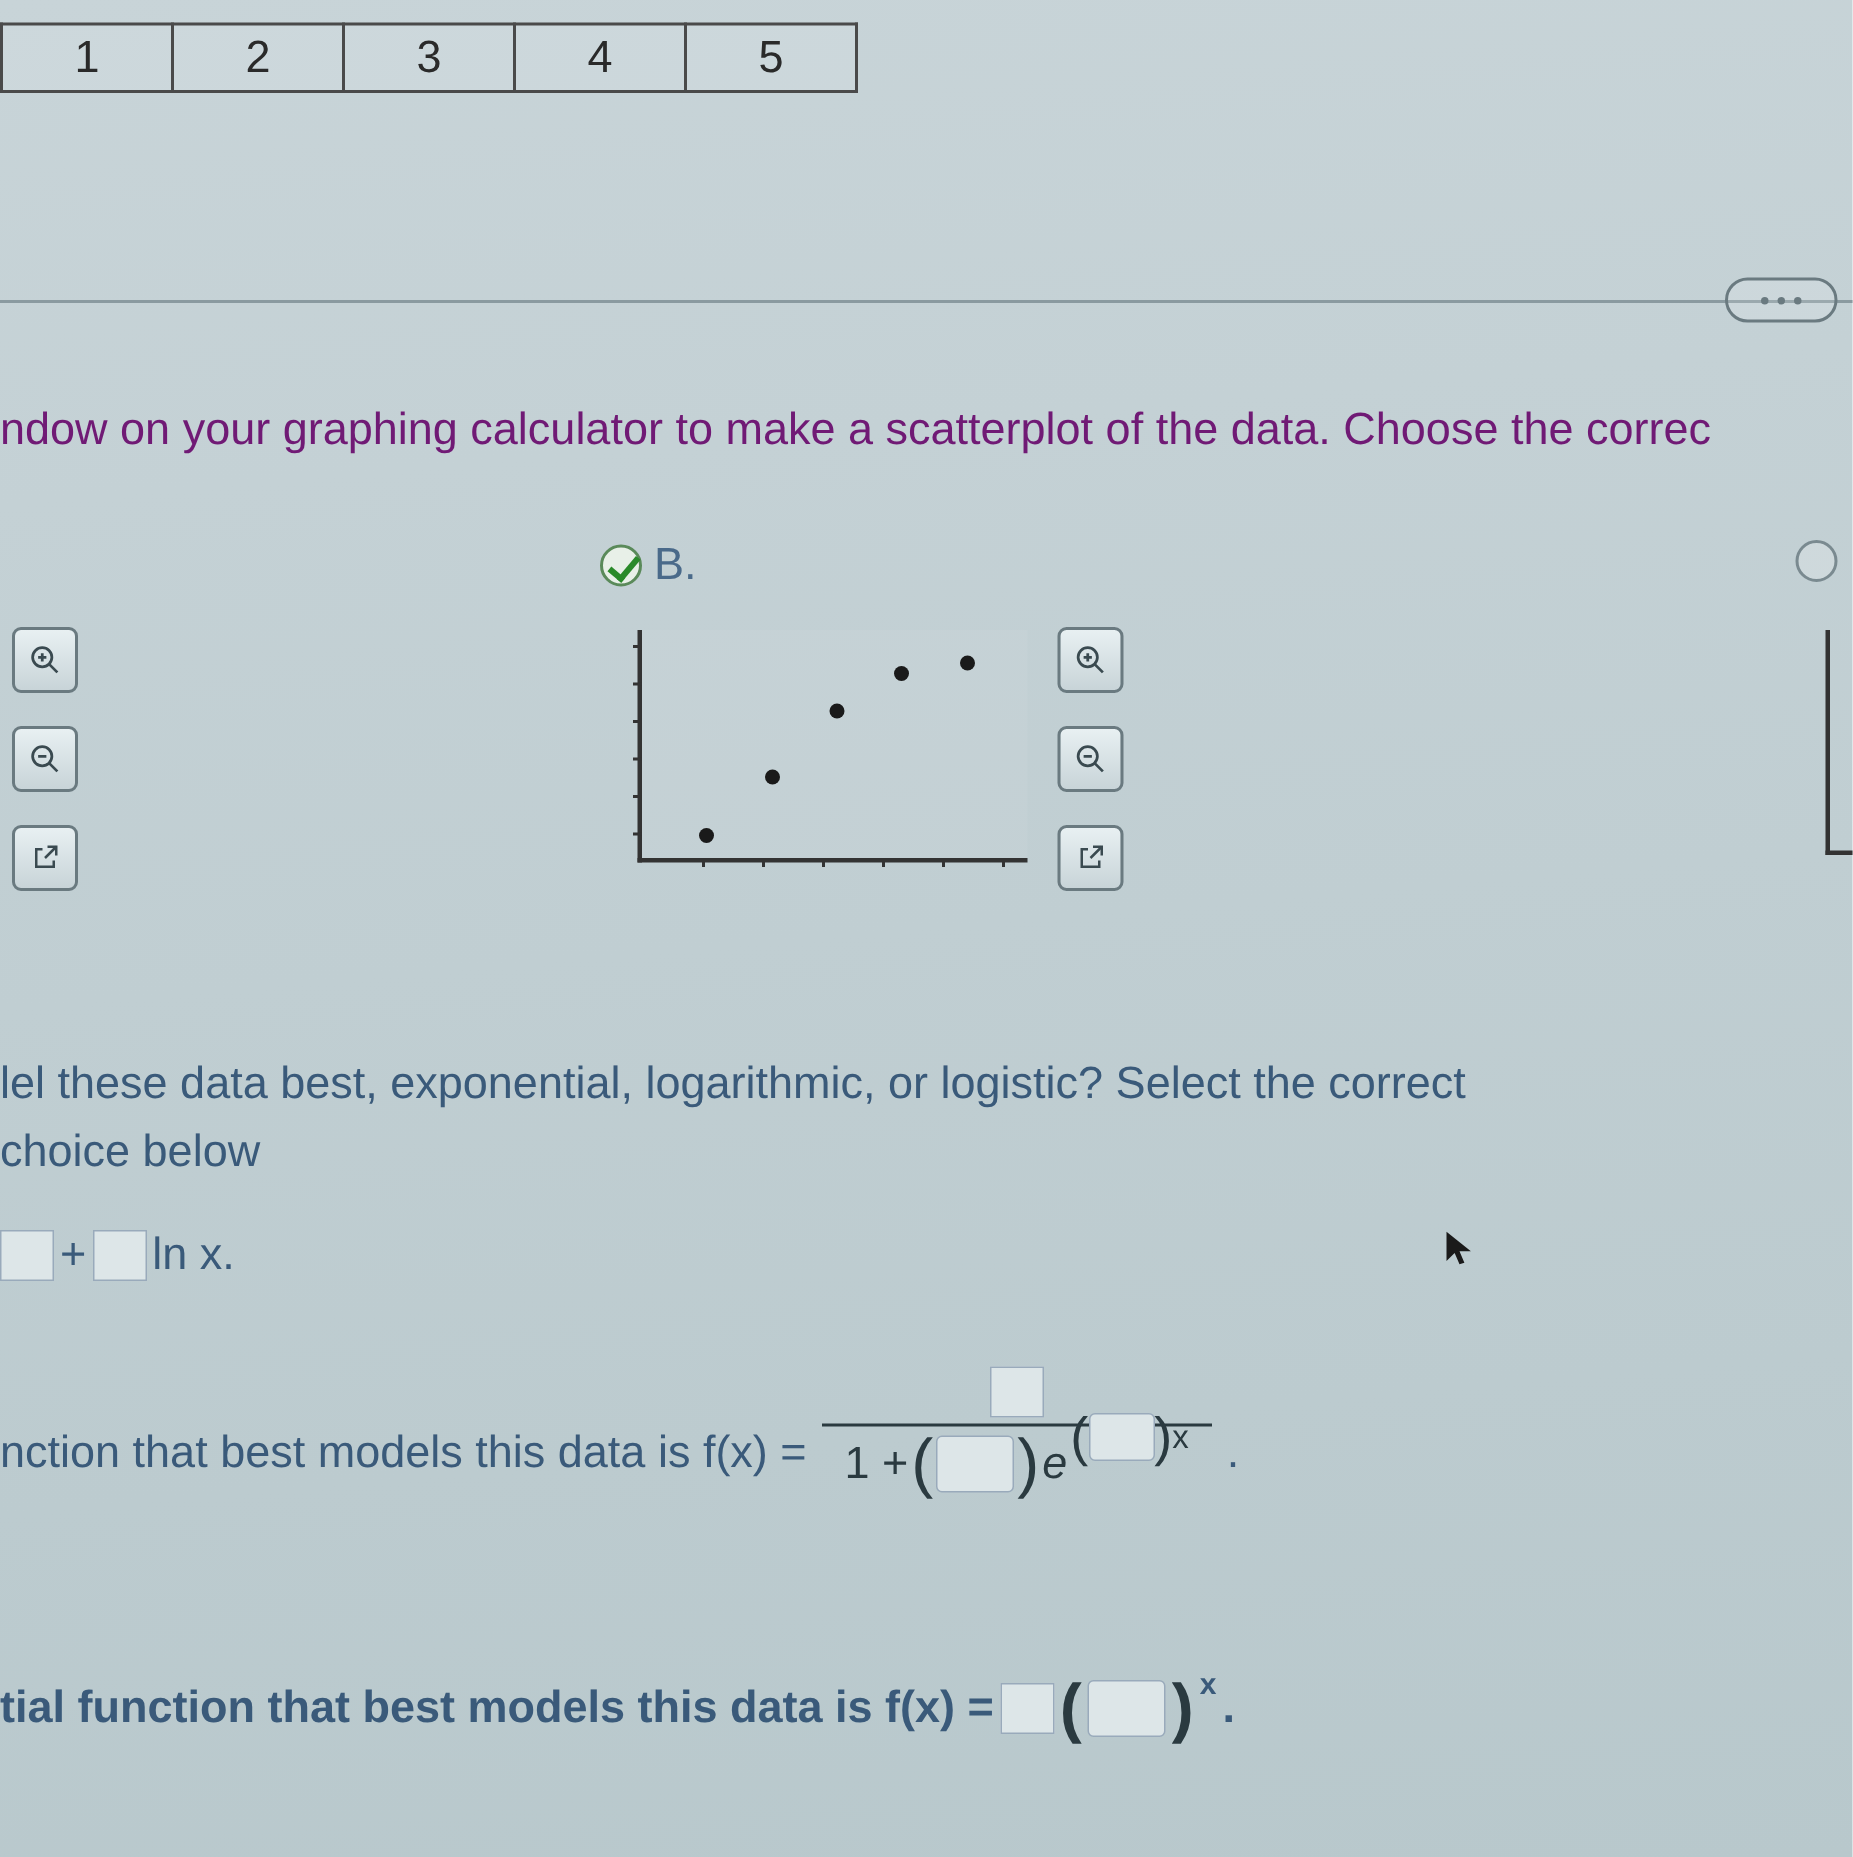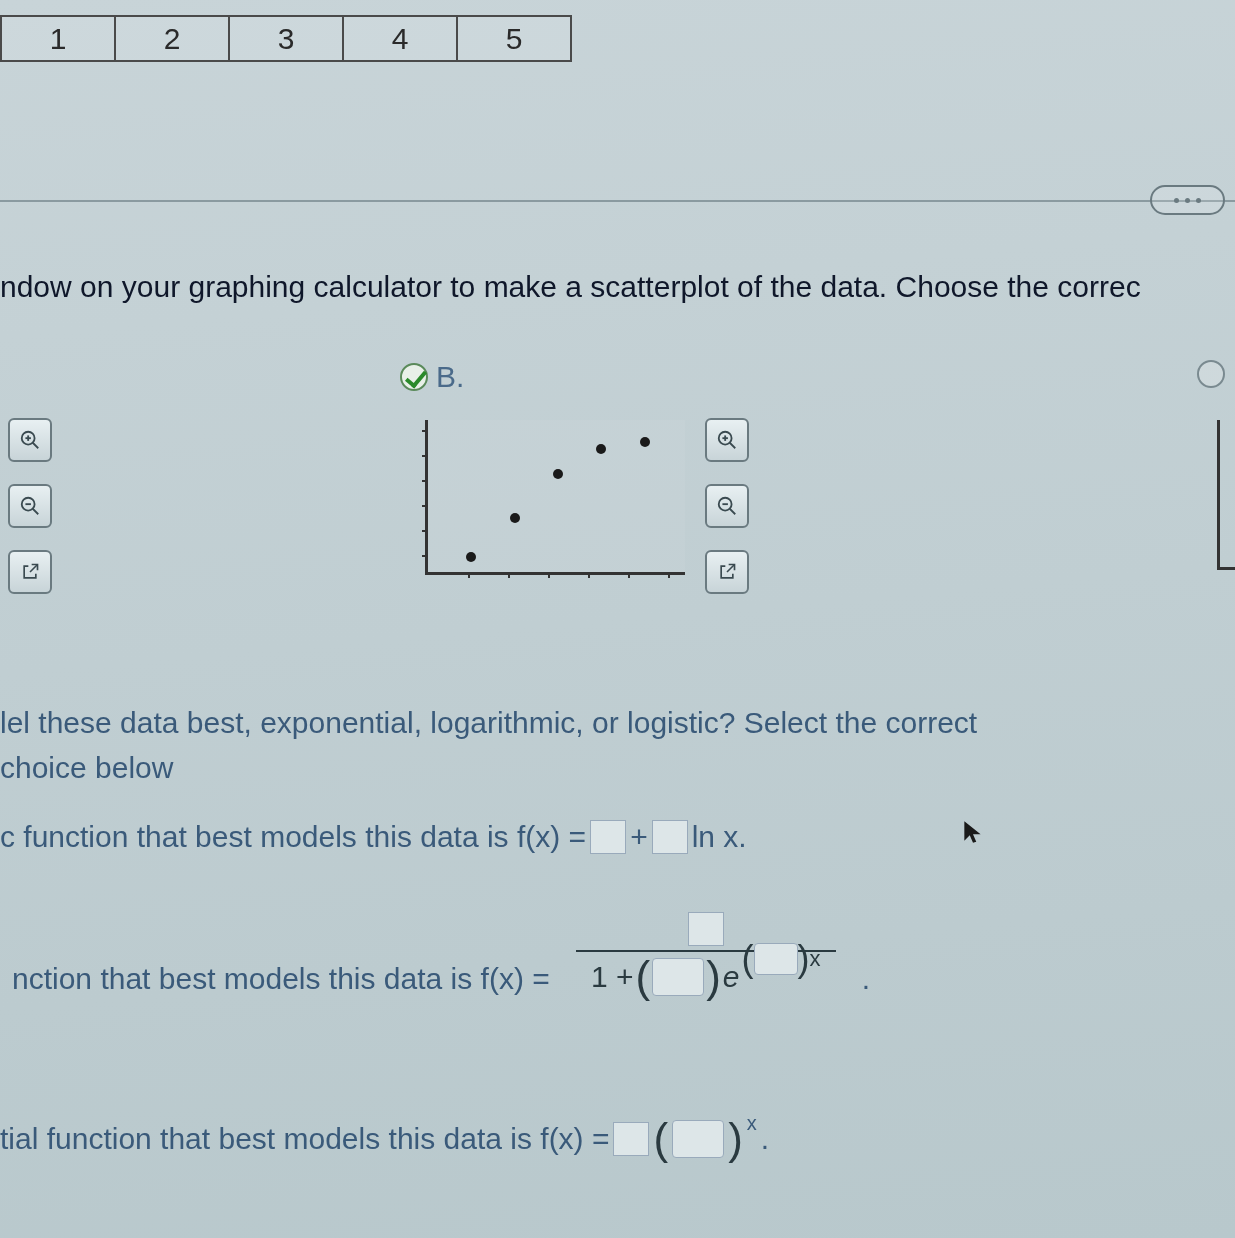--- a/index.html
+++ b/index.html
@@ -51,21 +51,21 @@
     justify-content: center;
     gap: 6px;
   }
   .menu-pill span { width:5px;height:5px;background:#6a7a80;border-radius:50%; }
   .instruction1 {
     position: absolute;
     top: 270px;
     left: 0;
     width: 1235px;
     font-size: 30px;
-    color: #0f172a;
+    color: #701a75;
     white-space: nowrap;
   }
   .option-b {
     position: absolute;
     top: 360px;
     left: 400px;
     display: flex;
     align-items: center;
     gap: 8px;
   }
@@ -132,28 +132,28 @@
   .instruction2 {
     position:absolute; top:700px; left:0; width:1058px;
     font-size:30px; color:#3a5a7a; line-height:1.5;
   }
   .line-ln {
     position:absolute; top:820px; left:0;
     font-size:30px; color:#3a5a7a;
     display:flex; align-items:center; gap:4px;
   }
   .line-logistic {
-    position:absolute; top:910px; left:12px;
+    position:absolute; top:910px; left:0;
     font-size:30px; color:#3a5a7a;
-    display:flex; align-items:flex-end; gap:20px;
+    display:flex; align-items:center; gap:4px;
   }
   .line-exp {
     position:absolute; top:1120px; left:0;
     font-size:30px; color:#3a5a7a;
-    display:flex; align-items:center; gap:4px;
+    display:flex; align-items:center; gap:4px;font-weight:bold;
   }
   .input-blank {
     display:inline-block; width:36px; height:34px;
     background:#dde6e8; border:1px solid #9ab;
     vertical-align:middle;
   }
   .input-blank-big {
     display:inline-block; width:52px; height:38px;
     background:#dde6e8; border:1px solid #9ab; border-radius:4px;
   }
@@ -272,21 +272,20 @@
   </div>
 </div>
 
 <div class="stub-right"></div>
 
 <div class="instruction2">
   <span>lel these data best, exponential, logarithmic, or logistic? Select the correct choice below</span><br>
 </div>
 
 <div class="line-ln">
-  <span>c function that best models this data is f(x) =</span>
   <span class="input-blank"></span>
   <span>+</span>
   <span class="input-blank"></span>
   <span>ln x.</span>
 </div>
 
 <div class="cursor">
   <svg width="26" height="34" viewBox="0 0 24 24" fill="#1a1a1a">
       <path d="M4 2 L4 20 L9 15 L12 22 L15 21 L12 14 L19 14 Z"></path>
     </svg>

